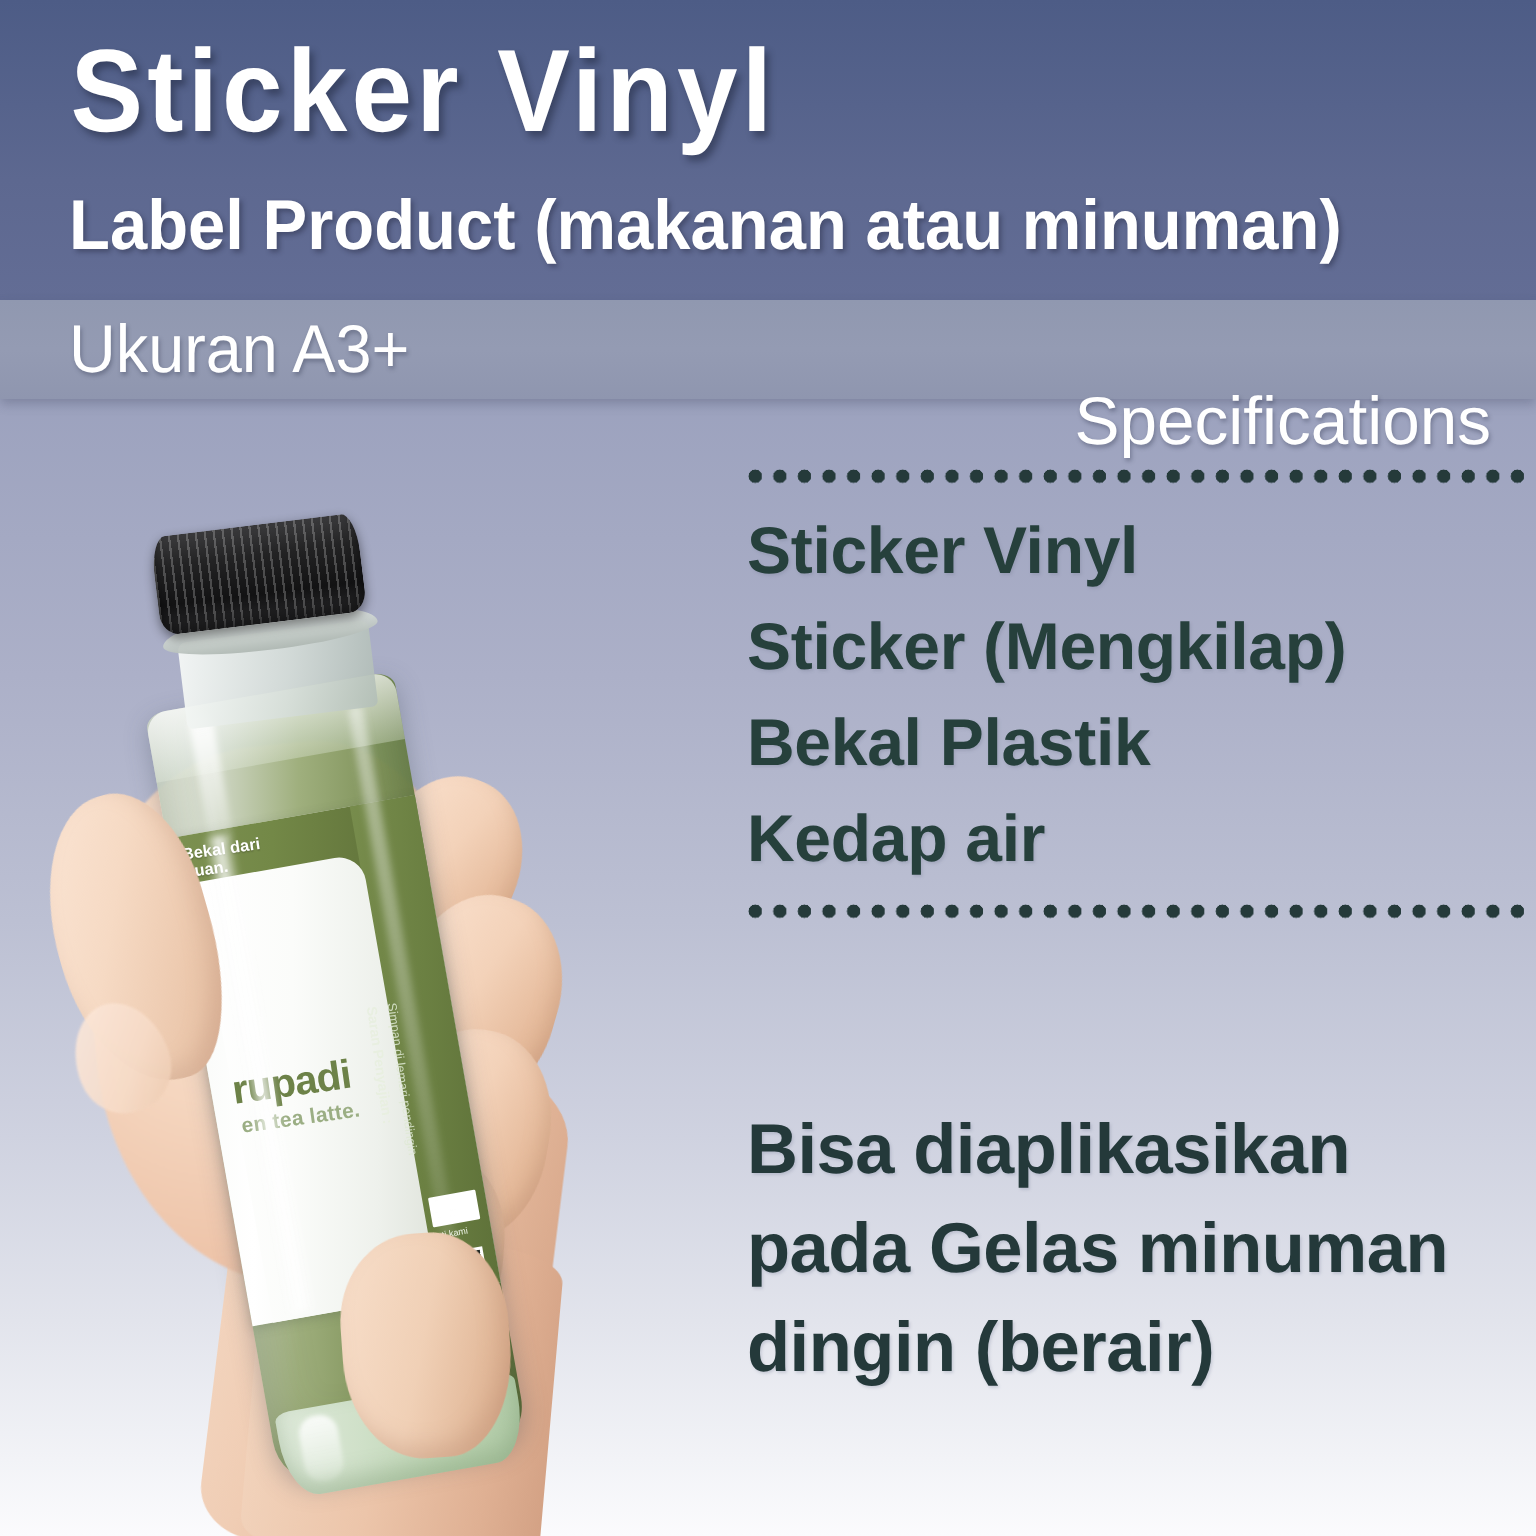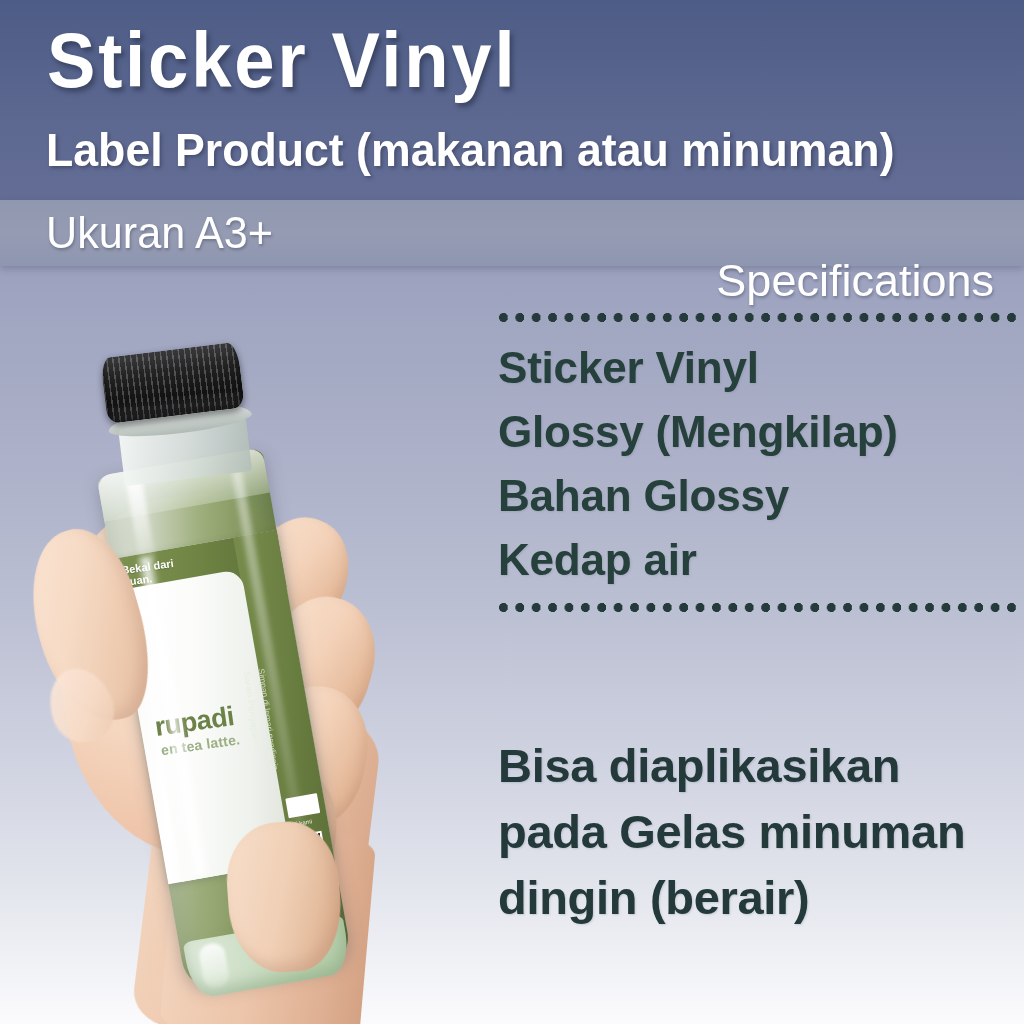--- a/index.html
+++ b/index.html
@@ -299,22 +299,22 @@
 
   <div class="band">
     <div class="band-left">Ukuran A3+</div>
     <div class="band-right">Specifications</div>
   </div>
 
   <div class="spec-panel">
     <div class="dots"></div>
     <div class="spec-list">
       <div class="spec-line">Sticker Vinyl</div>
-      <div class="spec-line">Glossy (Mengkilap)</div>
-      <div class="spec-line">Bahan Glossy</div>
+      <div class="spec-line">Sticker (Mengkilap)</div>
+      <div class="spec-line">Bekal Plastik</div>
       <div class="spec-line">Kedap air</div>
     </div>
     <div class="dots dots-bottom"></div>
   </div>
 
   <div class="apply-block">
     <div class="apply-line">Bisa diaplikasikan</div>
     <div class="apply-line">pada Gelas minuman</div>
     <div class="apply-line">dingin (berair)</div>
   </div>

